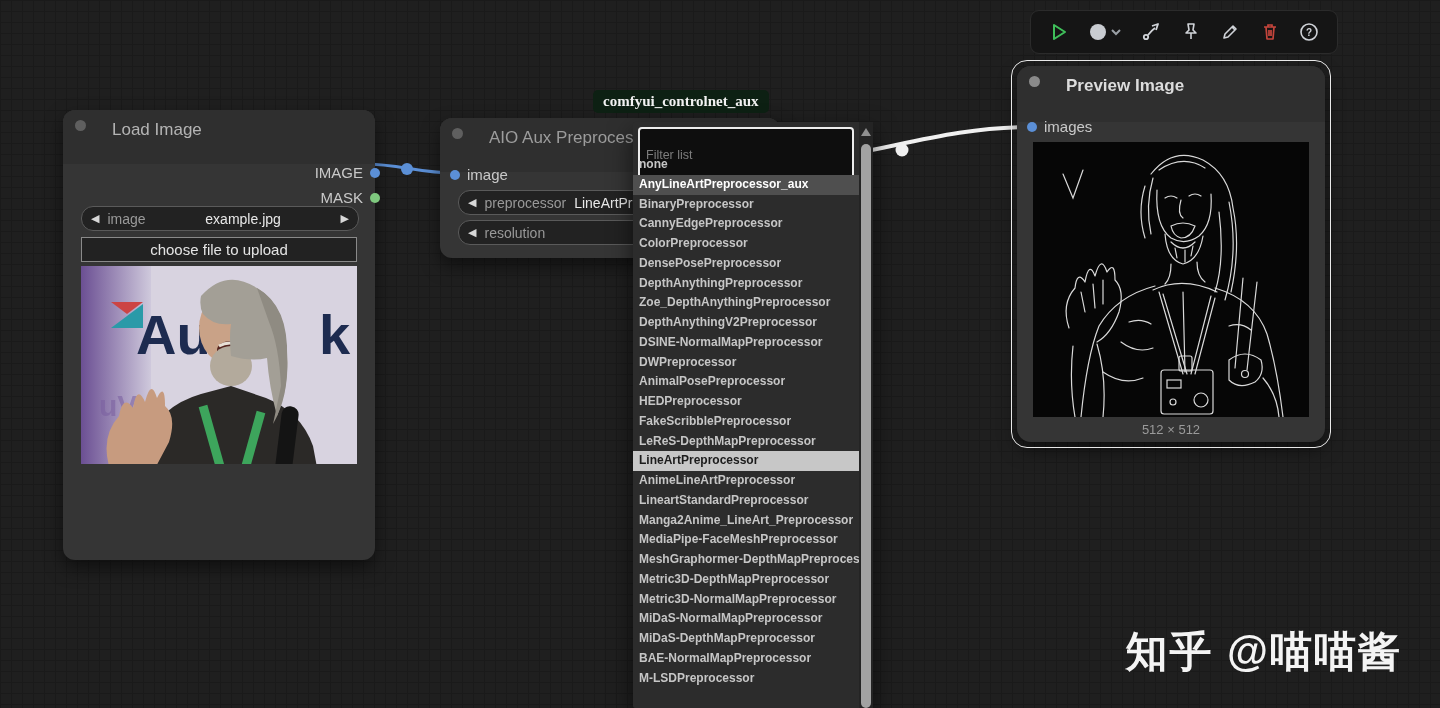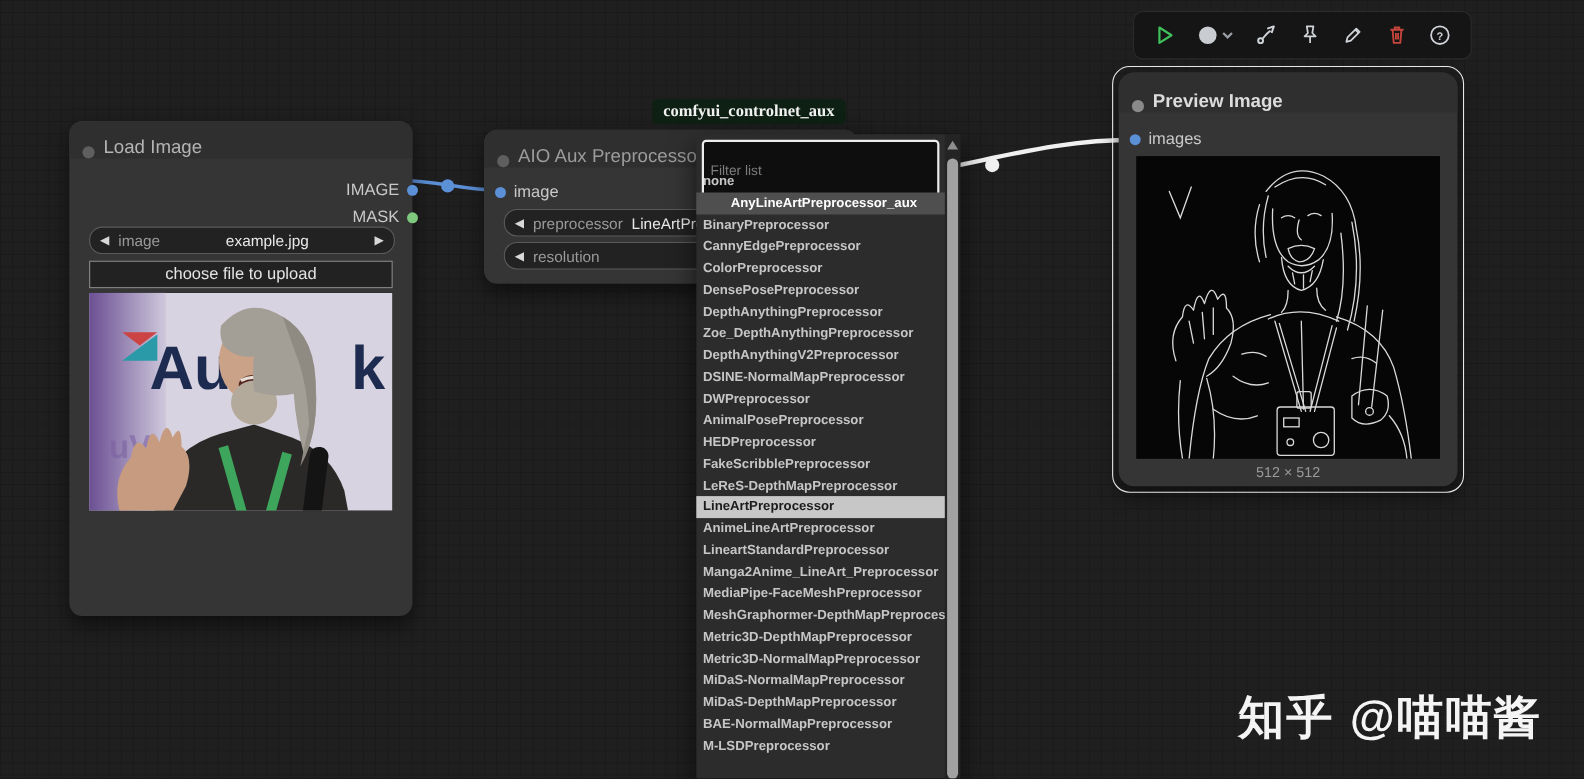--- a/index.html
+++ b/index.html
@@ -13,21 +13,21 @@
       linear-gradient(#171717 1px, transparent 1px),
       linear-gradient(90deg,#171717 1px, transparent 1px);
     background-size:11px 11px,11px 11px,110px 110px,110px 110px;
   }
   
   #links{position:absolute;inset:0;z-index:1;pointer-events:none;}
   
   .node{position:absolute;border-radius:12px;background:#353535;
         box-shadow:0 8px 18px rgba(0,0,0,.5);z-index:2;}
   .node .titlebar{height:34px;background:#2f2f2f;border-radius:12px 12px 0 0;
-        display:flex;align-items:flex-end;gap:8px;padding:0 12px;}
+        display:flex;align-items:flex-start;gap:26px;padding:10px 12px;}
   .node .titledot{width:11px;height:11px;border-radius:50%;background:#5f5f5f;flex:0 0 auto;}
   .node .title{font-size:17px;color:#b4b4b4;white-space:nowrap;overflow:hidden;}
   .slot-row{position:absolute;display:flex;align-items:center;gap:7px;font-size:15px;color:#c9c9c9;}
   .dot{width:10px;height:10px;border-radius:50%;flex:0 0 auto;}
   .dot.blue{background:#5b8fd6;}
   .dot.green{background:#7fc97f;}
   .widget{position:absolute;height:23px;background:#222;border:1px solid #5a5a5a;
         border-radius:12px;display:flex;align-items:center;padding:0 9px;gap:8px;
         font-size:14px;color:#999;white-space:nowrap;overflow:hidden;}
   .widget .arrow{color:#d8d8d8;font-size:11px;}
@@ -47,21 +47,21 @@
   
   #dropdown{position:absolute;left:633px;top:122px;width:240px;height:586px;z-index:5;
         background:#2c2c2c;box-shadow:0 10px 24px rgba(0,0,0,.6);border-radius:2px;}
   #filter-input{position:absolute;left:5px;top:5px;width:200px;height:16px;background:#0e0e0e;
         border:2px solid #ededed;border-radius:4px;color:#ddd;font-size:12.5px;padding:18px 6px;
         font-family:inherit;outline:none;}
   #filter-input::placeholder{color:#7d7d7d;}
   #dd-list{position:absolute;left:0;top:33px;width:226px;}
   .dd-item{height:19.75px;line-height:19.75px;padding-left:6px;font-size:12px;font-weight:bold;
         color:#c6c6c6;white-space:nowrap;overflow:hidden;}
-  .dd-item.hover{background:#4f4f4f;color:#fff;text-align:center;}
+  .dd-item.hover{background:#4f4f4f;color:#fff;}
   .dd-item.selected{background:#c7c7c7;color:#1c1c1c;}
   .dd-scroll{position:absolute;right:0;top:0;width:14px;height:100%;background:#242424;}
   .dd-scroll .up{position:absolute;top:6px;left:2px;width:0;height:0;
         border-left:5px solid transparent;border-right:5px solid transparent;
         border-bottom:8px solid #8f8f8f;}
   .dd-scroll .thumb{position:absolute;top:22px;left:2px;width:10px;height:564px;
         background:#a2a2a2;border-radius:6px;}
   
   #toolbar{position:absolute;left:1030px;top:10px;width:290px;height:42px;z-index:6;
         background:#151515;border:1px solid #2b2b2b;border-radius:9px;

